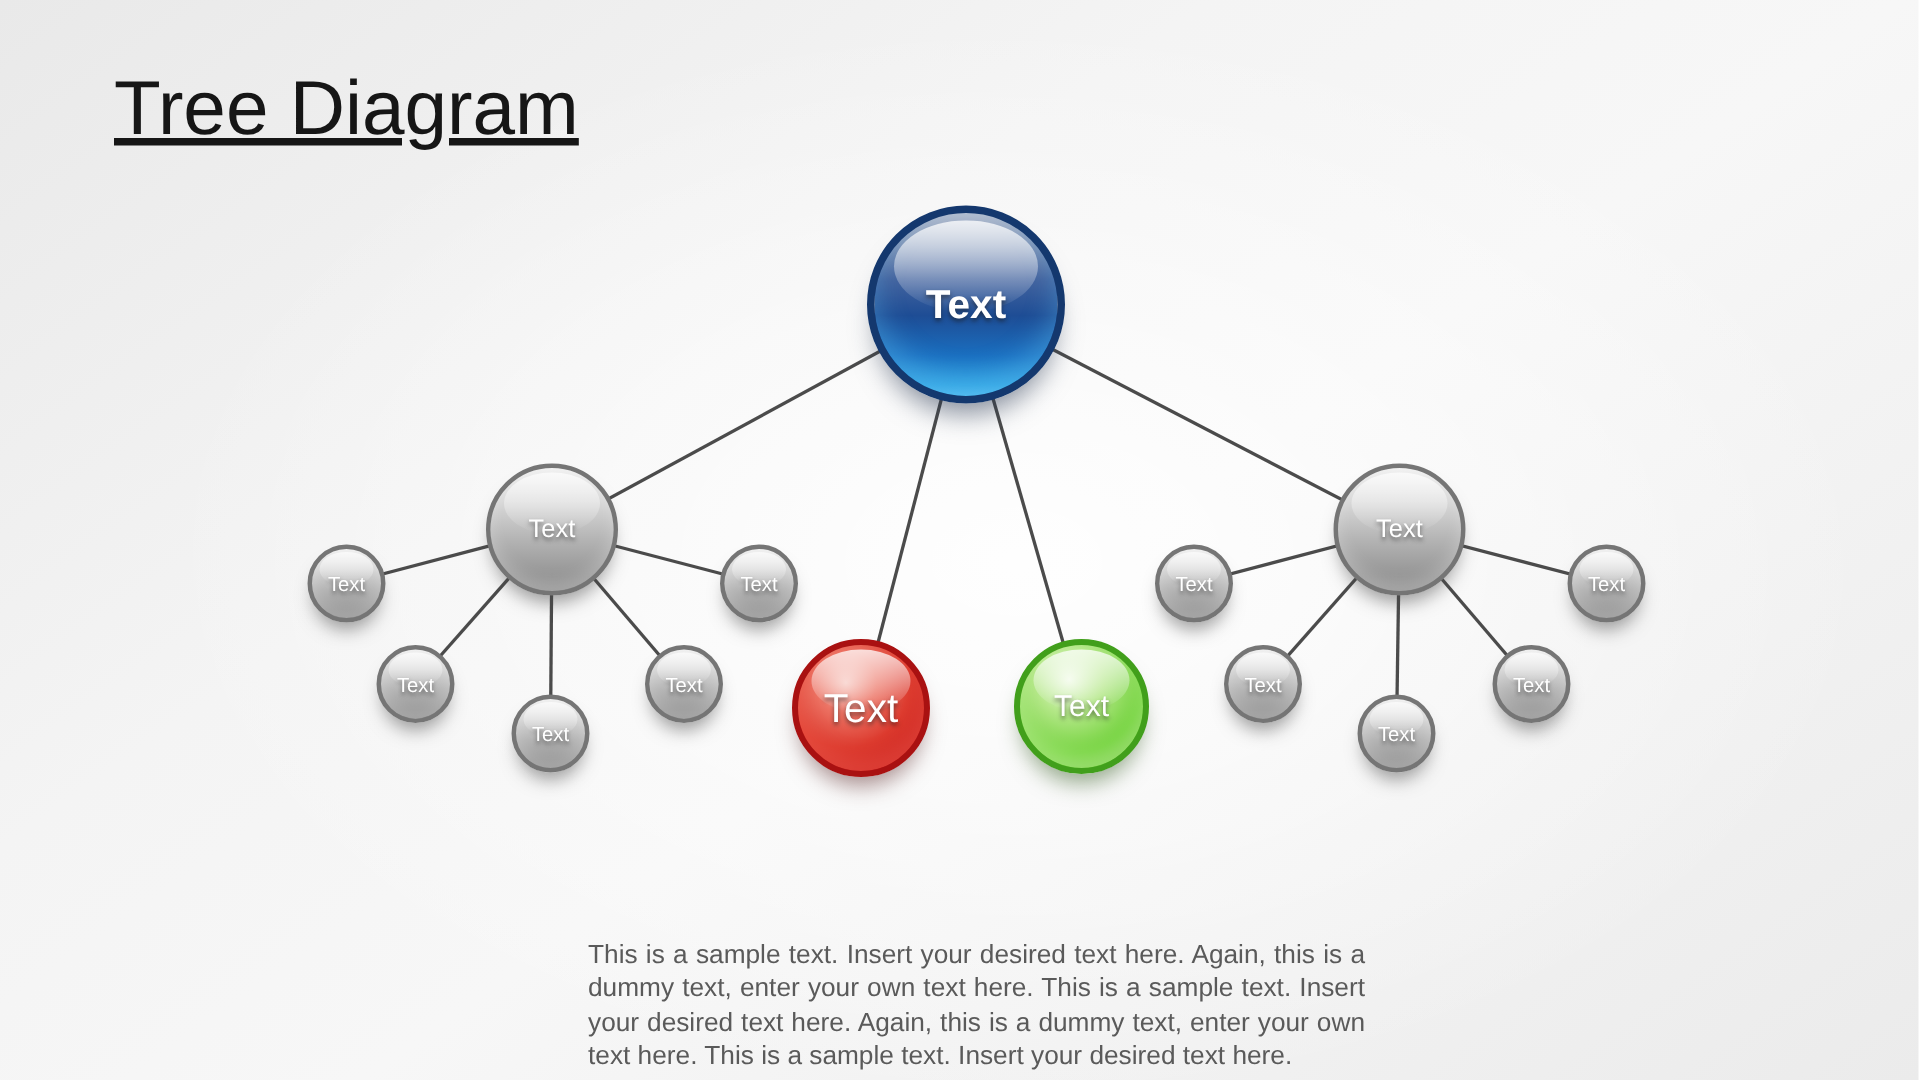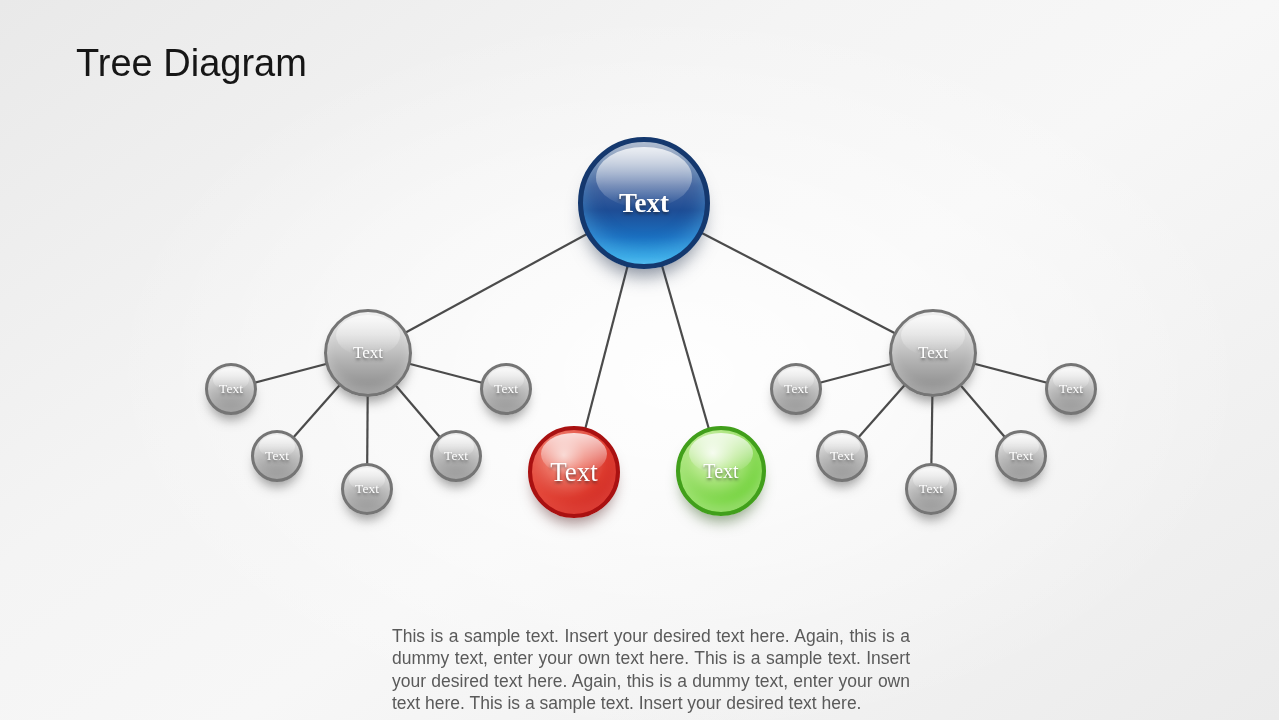--- a/index.html
+++ b/index.html
@@ -8,37 +8,37 @@
 
   .slide {
     position:relative; width:1279px; height:720px; overflow:hidden;
     background:
       radial-gradient(ellipse 820px 520px at 53% 52%, rgba(255,255,255,.9) 0%, rgba(255,255,255,0) 70%),
       linear-gradient(145deg, #e9e9e9 0%, #f4f4f4 35%, #f7f7f7 55%, #ebebeb 100%);
   }
 
   .page-title {
     position:absolute; left:76px; top:42px;
-    font-size:38px; font-weight:500; color:#161616; letter-spacing:0;
+    font-size:51px; font-weight:500; color:#161616; letter-spacing:0;text-decoration:underline;
   }
 
   svg.connectors { position:absolute; left:0; top:0; z-index:1; }
   svg.connectors line { stroke:#4b4b4b; stroke-width:2.2; }
 
   .node {
     position:absolute; z-index:2; border-radius:50%;
     display:flex; align-items:center; justify-content:center;
     color:#ffffff; text-align:center;
   }
   .node .gloss {
     position:absolute; left:11%; top:4%; width:78%; height:50%;
     border-radius:50%; pointer-events:none;
     background:linear-gradient(rgba(255,255,255,.78), rgba(255,255,255,0));
   }
-  .node .label { position:relative; z-index:2; text-shadow:0 2px 3px rgba(25,25,25,.55);font-family:Liberation Serif, serif; }
+  .node .label { position:relative; z-index:2; text-shadow:0 2px 3px rgba(25,25,25,.55); }
 
   .node--blue {
     border:5px solid #14386e; font-size:27px; font-weight:bold;
     background:linear-gradient(180deg,#b4bed0 0%,#8498b9 16%,#44649f 36%,#1e4d95 56%,#1a6fc0 78%,#2d9fdf 94%,#49b4ea 100%);
     box-shadow:0 14px 18px -7px rgba(40,55,80,.55), inset 0 -12px 18px rgba(100,200,250,.35);
   }
   .node--gray {
     border:3px solid #757575;
     background:linear-gradient(180deg,#f1f1f1 0%,#d8d8d8 28%,#b4b4b4 58%,#949494 88%,#8d8d8d 100%);
     box-shadow:0 9px 11px -4px rgba(70,70,70,.5), inset 0 -6px 10px rgba(255,255,255,.22);

